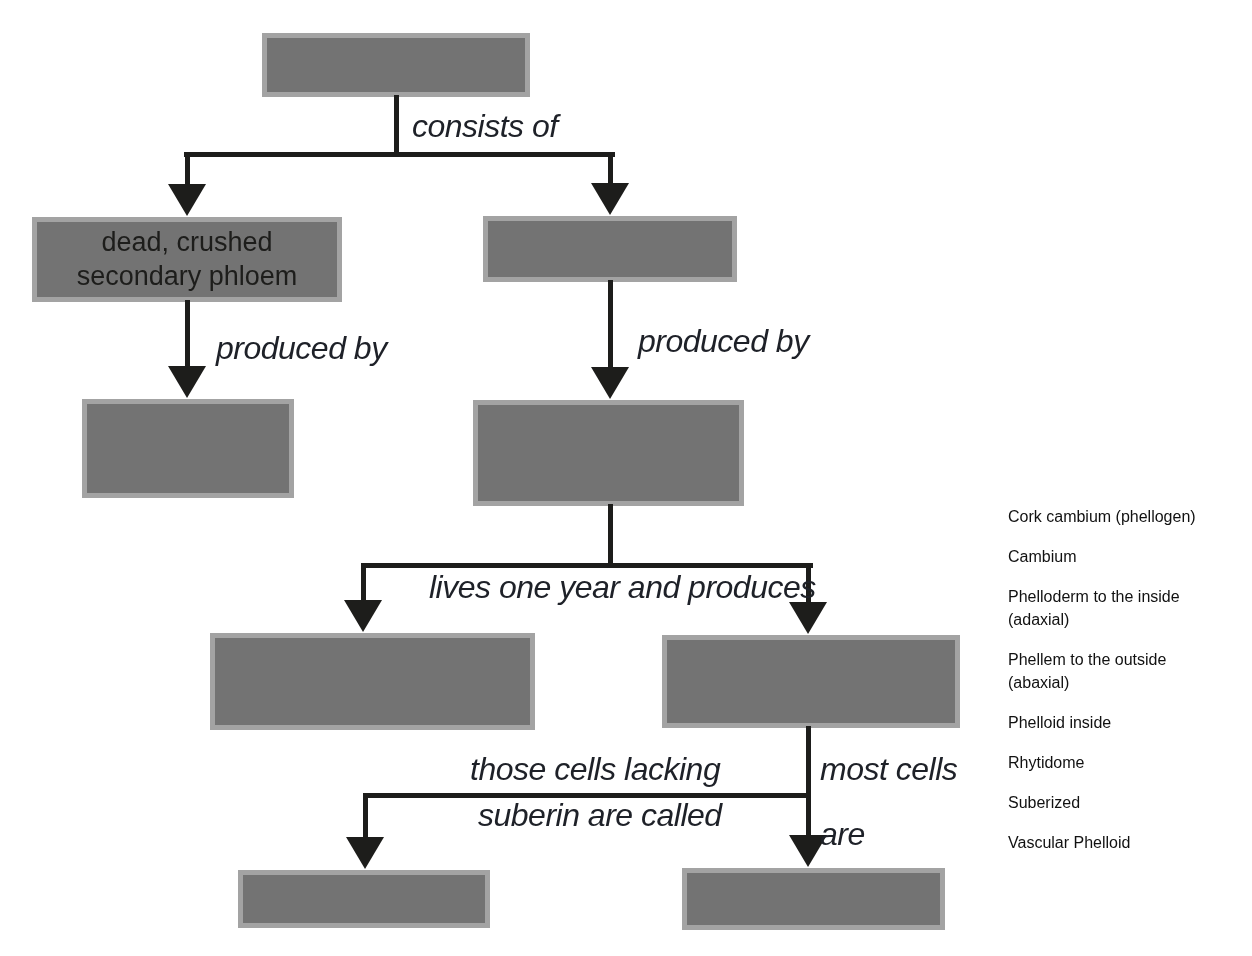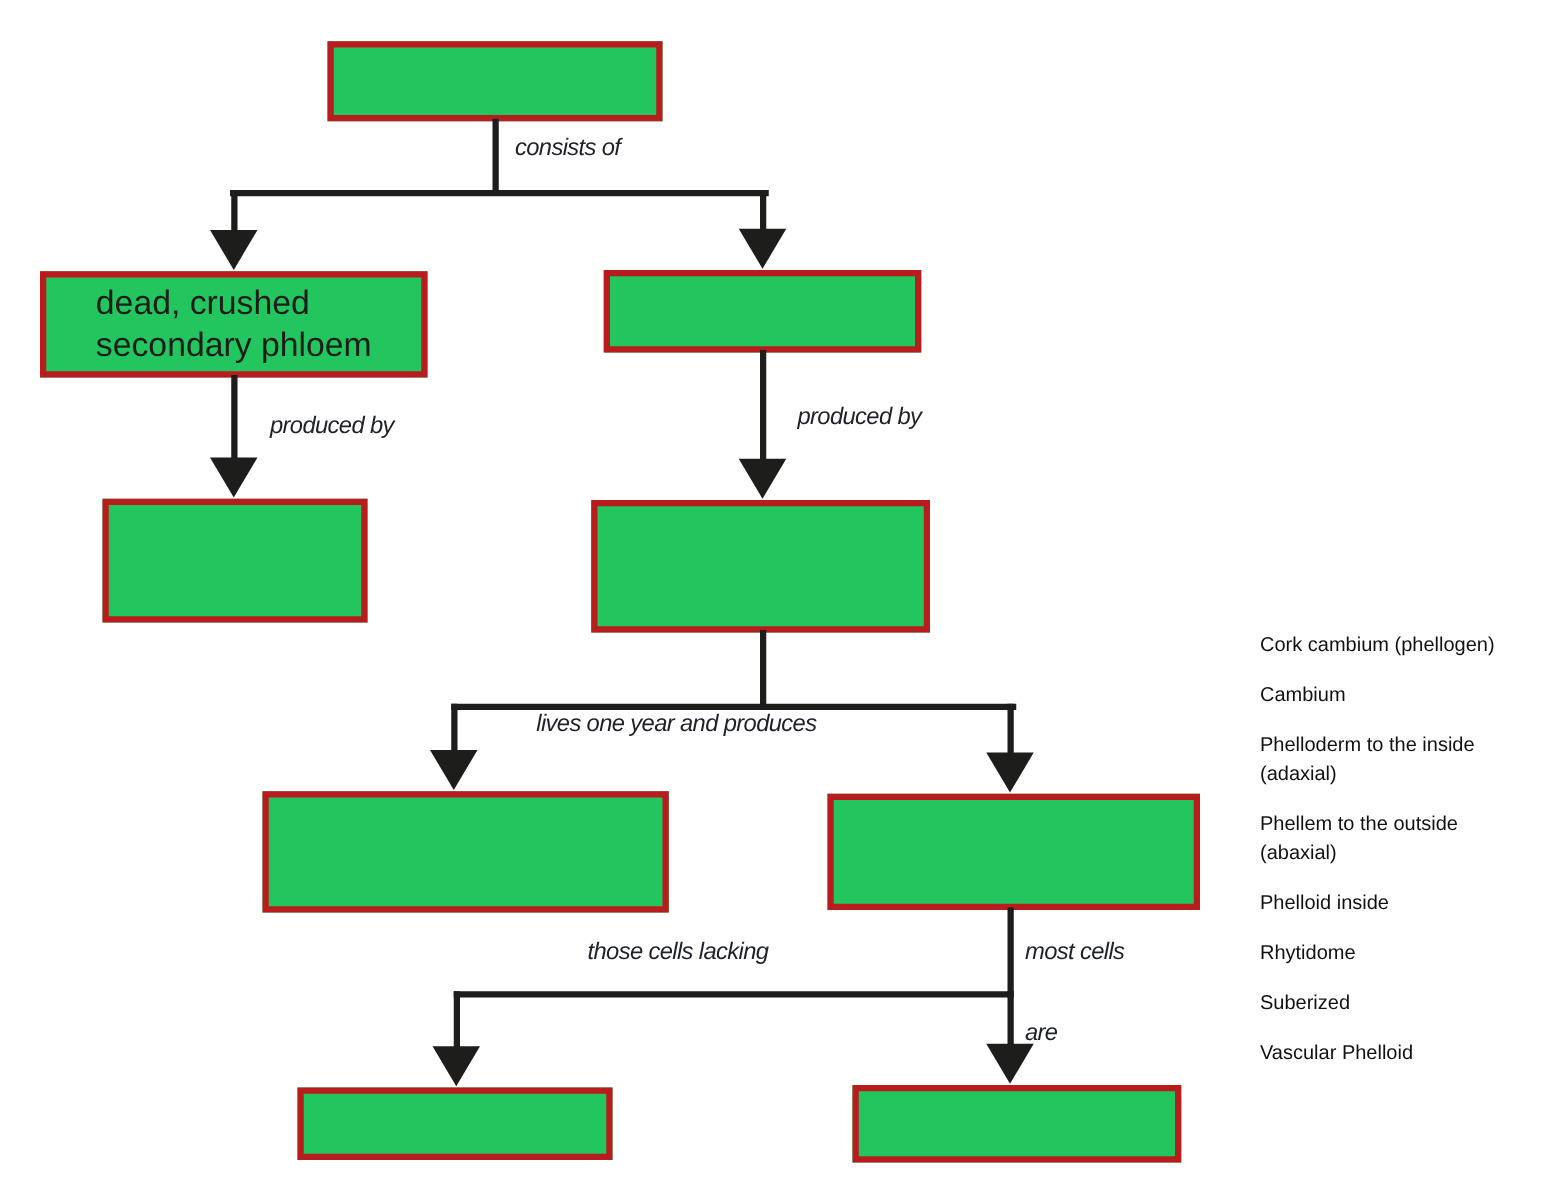--- a/index.html
+++ b/index.html
@@ -12,25 +12,26 @@
     width: 1252px;
     height: 956px;
     background: #ffffff;
     font-family: "Liberation Sans", sans-serif;
     overflow: hidden;
   }
   
   .fc-box {
     position: absolute;
     box-sizing: border-box;
-    border: 5px solid #b91c1c;
-    background: #22c55e;
+    border: 5px solid #a3a3a3;
+    background: #737373;
     display: flex;
     align-items: center;
     justify-content: center;
+    text-align: center;
   }
   .box-label {
     font-size: 27px;
     line-height: 1.25;
     color: #1d1d1b;
     white-space: pre-line;
   }
   
   .hline, .vline {
     position: absolute;
@@ -44,21 +45,21 @@
     width: 0;
     height: 0;
     border-left: 19px solid transparent;
     border-right: 19px solid transparent;
     border-top: 32px solid #1d1d1b;
   }
   
   .edge-label {
     position: absolute;
     font-style: italic;
-    font-size: 19px;
+    font-size: 32px;
     letter-spacing: -0.5px;
     color: #1e2128;
     white-space: nowrap;
   }
   
   .word-bank {
     position: absolute;
     left: 1008px;
     top: 505px;
     width: 240px;
@@ -138,20 +139,21 @@
   <div class="arrow-down" style="left:789px; top:602px;"></div>
   <span class="edge-label" style="left:429px; top:569px;">lives one year and produces</span>
 
   <div class="vline" style="left:806px; top:726px; height:72px;"></div>
   <div class="hline" style="left:363px; top:793px; width:448px;"></div>
   <div class="vline" style="left:363px; top:793px; height:49px;"></div>
   <div class="arrow-down" style="left:346px; top:837px;"></div>
   <div class="vline" style="left:806px; top:793px; height:47px;"></div>
   <div class="arrow-down" style="left:789px; top:835px;"></div>
   <span class="edge-label" style="left:470px; top:751px;">those cells lacking</span>
+  <span class="edge-label" style="left:478px; top:797px;">suberin are called</span>
   <span class="edge-label" style="left:820px; top:751px;">most cells</span>
   <span class="edge-label" style="left:820px; top:816px;">are</span>
 
   <div class="word-bank">
     <div class="wb-item">Cork cambium (phellogen)</div>
     <div class="wb-item">Cambium</div>
     <div class="wb-item">Phelloderm to the inside
 (adaxial)</div>
     <div class="wb-item">Phellem to the outside
 (abaxial)</div>

